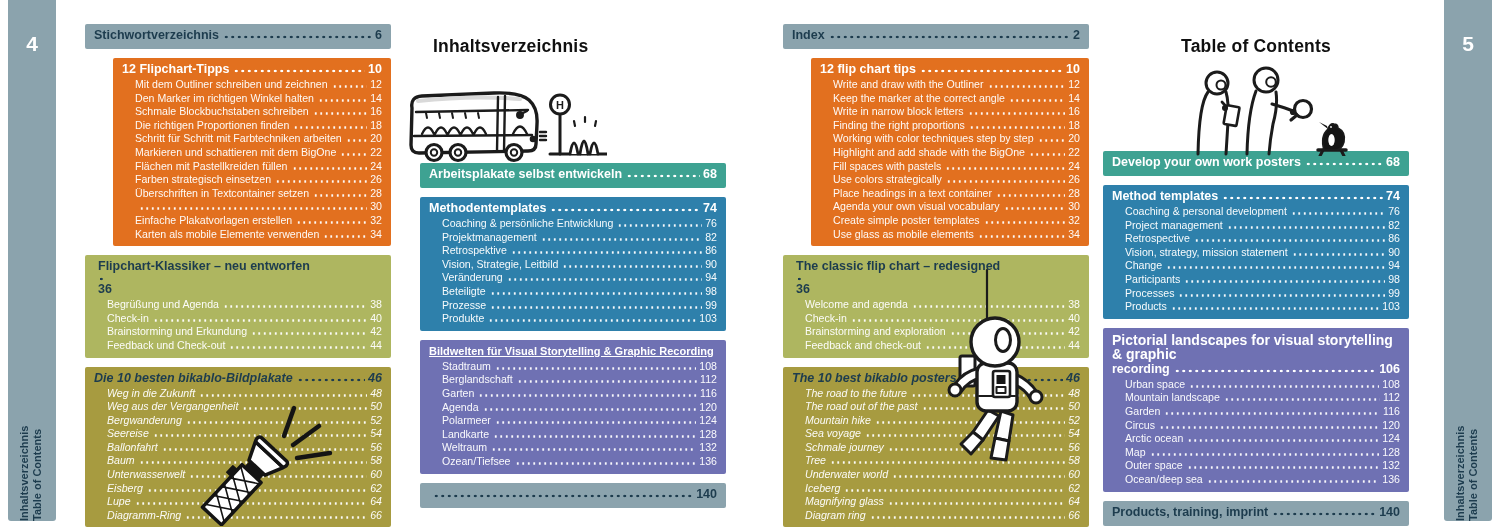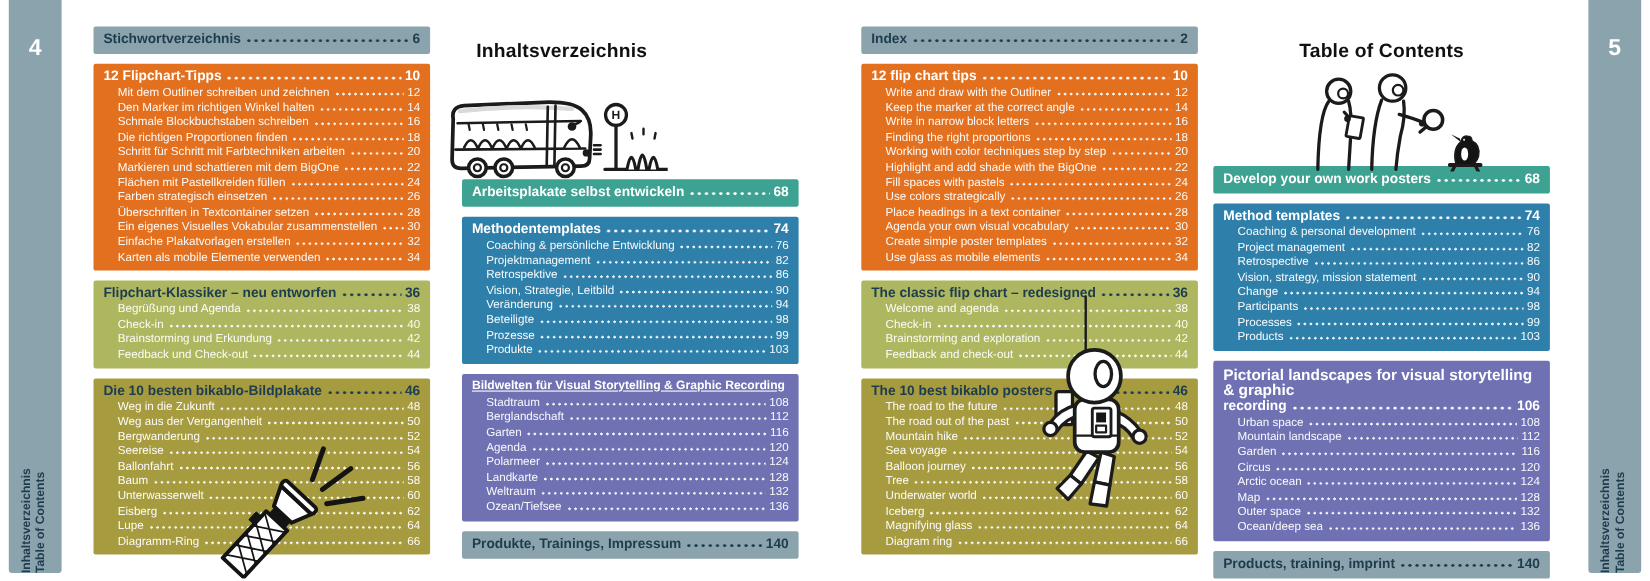--- a/index.html
+++ b/index.html
@@ -22,23 +22,23 @@
   
   .col{position:absolute;width:306px;}
   #colA{left:85px;top:24px;}
   #colB{left:420px;top:163px;}
   #colC{left:783px;top:24px;}
   #colD{left:1103px;top:151px;}
 
   .box{border-radius:2px;padding:3px 9px 5px 9px;margin-bottom:9px;}
   .box.gray{background:var(--gray);}   .box.gray .hrow{color:var(--navy);}
   .box.teal{background:var(--teal);}
-  .box.orange{background:var(--orange);}
-  .box.green{background:var(--green);} .box.green .hrow{color:var(--navy);}
-  .box.olive{background:var(--olive);} .box.olive .hrow{color:var(--navy);}
+  .box.orange{background:var(--orange);margin-left:28px;}
+  .box.green{background:var(--green);} .box.green .hrow{color:var(--navy);flex-direction:column;}
+  .box.olive{background:var(--olive);font-style:italic;} .box.olive .hrow{color:var(--navy);}
   .box.blue{background:var(--blue);text-align:right;}
   .box.purple{background:var(--purple);}
 
   .hrow{display:flex;align-items:baseline;font-weight:bold;font-size:12.5px;line-height:17px;color:#fff;}
   .hprefix{font-weight:bold;font-size:14px;line-height:14px;color:#fff;margin-top:2px;}
   .irow{display:flex;align-items:baseline;font-size:10.6px;line-height:13.6px;color:rgba(255,255,255,.96);padding-left:13px;}
   .htitle,.ilabel,.hpage,.ipage{white-space:nowrap;flex:0 0 auto;}
   .leader{flex:1 1 auto;min-width:6px;margin:0 3px 0 4px;height:5px;align-self:baseline;
           background-image:radial-gradient(circle,currentColor 1px,transparent 1.35px);
           background-size:5.5px 3px;background-repeat:repeat-x;background-position:left bottom;}
@@ -126,21 +126,20 @@
           <span class="ilabel">Farben strategisch einsetzen</span>
           <span class="leader"></span>
           <span class="ipage">26</span>
         </div>
         <div class="irow">
           <span class="ilabel">Überschriften in Textcontainer setzen</span>
           <span class="leader"></span>
           <span class="ipage">28</span>
         </div>
         <div class="irow">
-          <span class="ilabel">Ein eigenes Visuelles Vokabular zusammenstellen</span>
           <span class="leader"></span>
           <span class="ipage">30</span>
         </div>
         <div class="irow">
           <span class="ilabel">Einfache Plakatvorlagen erstellen</span>
           <span class="leader"></span>
           <span class="ipage">32</span>
         </div>
         <div class="irow">
           <span class="ilabel">Karten als mobile Elemente verwenden</span>
@@ -330,21 +329,20 @@
           <span class="ipage">132</span>
         </div>
         <div class="irow">
           <span class="ilabel">Ozean/Tiefsee</span>
           <span class="leader"></span>
           <span class="ipage">136</span>
         </div>
       </div>
       <div class="box gray">
         <div class="hrow">
-          <span class="htitle">Produkte, Trainings, Impressum</span>
           <span class="leader"></span>
           <span class="hpage">140</span>
         </div>
       </div>
     </div>
   <div class="col" id="colC">
       <div class="box gray">
         <div class="hrow">
           <span class="htitle">Index</span>
           <span class="leader"></span>
@@ -465,21 +463,21 @@
           <span class="ilabel">Mountain hike</span>
           <span class="leader"></span>
           <span class="ipage">52</span>
         </div>
         <div class="irow">
           <span class="ilabel">Sea voyage</span>
           <span class="leader"></span>
           <span class="ipage">54</span>
         </div>
         <div class="irow">
-          <span class="ilabel">Balloon journey</span>
+          <span class="ilabel">Schmale journey</span>
           <span class="leader"></span>
           <span class="ipage">56</span>
         </div>
         <div class="irow">
           <span class="ilabel">Tree</span>
           <span class="leader"></span>
           <span class="ipage">58</span>
         </div>
         <div class="irow">
           <span class="ilabel">Underwater world</span>

